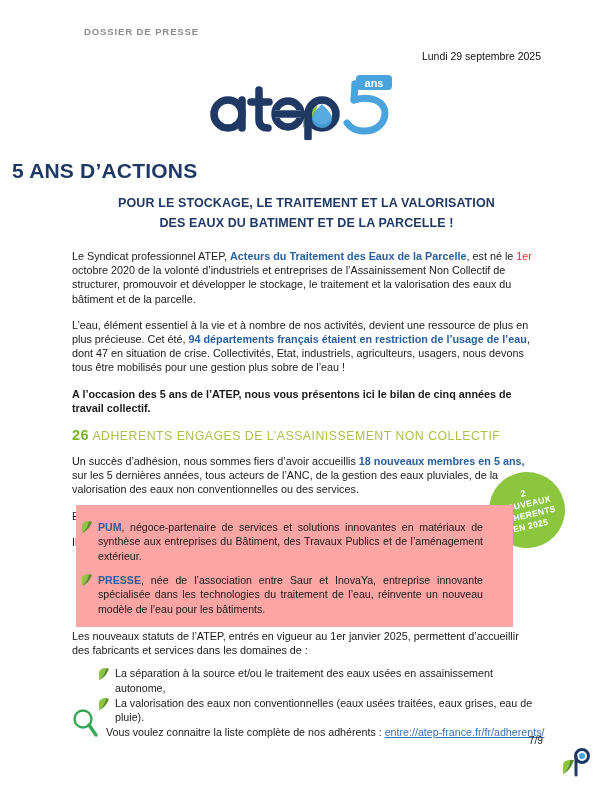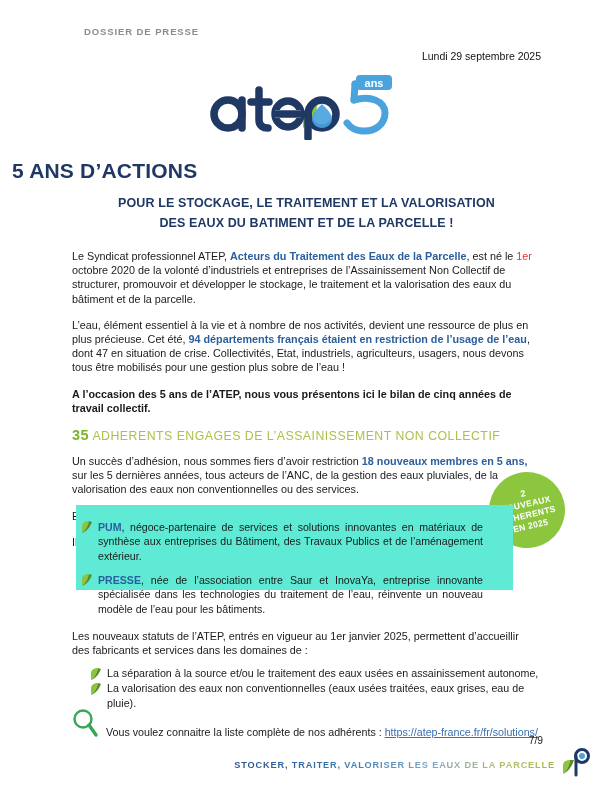--- a/index.html
+++ b/index.html
@@ -135,22 +135,22 @@
   .badge .b2 { font-size: 8.6px; }
   .badge .b3 { font-size: 8.6px; }
   .badge .b4 { font-size: 8.6px; }
 
   
   .greybox {
     position: absolute;
     left: 76px;
     top: 505px;
     width: 437px;
-    height: 85px;
-    background: #5eead4;
+    height: 122px;
+    background: #fca5a5;
   }
   .greybox .item {
     position: absolute;
     left: 22px;
     width: 385px;
     font-size: 10.6px;
     line-height: 14.4px;
     text-align: justify;
   }
   .greybox .item.one { top: 15px; }
@@ -170,21 +170,21 @@
     top: 629px;
     width: 475px;
   }
   .domains p.intro {
     margin: 0 12px 9px 0;
     font-size: 10.8px;
     line-height: 14.2px;
   }
   ul.leaflist {
     list-style: none;
-    margin: 0;
+    margin: 8px;
     padding: 0 0 0 35px;
   }
   ul.leaflist li {
     position: relative;
     font-size: 10.7px;
     line-height: 14.6px;
     margin: 0;
   }
   ul.leaflist li .leaf {
     left: -17px;
@@ -301,23 +301,23 @@
   <div class="title-sub2">DES EAUX DU BATIMENT ET DE LA PARCELLE !</div>
 
   <div class="body-col">
 
     <p class="para"><span>Le Syndicat professionnel ATEP, </span><span class="accent-blue">Acteurs du Traitement des Eaux de la Parcelle</span><span>, est né le </span><span class="accent-red">1er</span><span> octobre 2020 de la volonté d’industriels et entreprises de l’Assainissement Non Collectif de structurer, promouvoir et développer le stockage, le traitement et la valorisation des eaux du bâtiment et de la parcelle.</span></p>
 
     <p class="para"><span>L’eau, élément essentiel à la vie et à nombre de nos activités, devient une ressource de plus en plus précieuse. Cet été, </span><span class="accent-blue">94 départements français étaient en restriction de l’usage de l’eau</span><span>, dont 47 en situation de crise. Collectivités, Etat, industriels, agriculteurs, usagers, nous devons tous être mobilisés pour une gestion plus sobre de l’eau !</span></p>
 
     <p class="para strong-navy">A l’occasion des 5 ans de l’ATEP, nous vous présentons ici le bilan de cinq années de travail collectif.</p>
 
-    <h2 class="section"><span class="num">35</span><span> ADHERENTS ENGAGES DE L’ASSAINISSEMENT NON COLLECTIF</span></h2>
-
-    <p class="para"><span>Un succès d’adhésion, nous sommes fiers d’avoir restriction </span><span class="accent-blue">18 nouveaux membres en 5 ans,</span><span> sur les 5 dernières années, tous acteurs de l’ANC, de la gestion des eaux pluviales, de la valorisation des eaux non conventionnelles ou des services.</span></p>
+    <h2 class="section"><span class="num">26</span><span> ADHERENTS ENGAGES DE L’ASSAINISSEMENT NON COLLECTIF</span></h2>
+
+    <p class="para"><span>Un succès d’adhésion, nous sommes fiers d’avoir accueillis </span><span class="accent-blue">18 nouveaux membres en 5 ans,</span><span> sur les 5 dernières années, tous acteurs de l’ANC, de la gestion des eaux pluviales, de la valorisation des eaux non conventionnelles ou des services.</span></p>
 
     <p class="para">En 2025, 2 nouveaux membres nous ont rejoints.</p>
 
     <p class="para">Il s’agit des sociétés :</p>
   </div>
 
   <div class="badge">
     <div class="b1">2</div>
     <div class="b2">NOUVEAUX</div>
     <div class="b3">ADHERENTS</div>
@@ -371,27 +371,26 @@
     </ul>
   </div>
 
   <div class="searchline">
     <span class="mag">
       <svg width="28" height="30" viewBox="0 0 28 30" xmlns="http://www.w3.org/2000/svg">
         <circle cx="11" cy="11" r="8.5" fill="none" stroke="#34a853" stroke-width="2.4"></circle>
         <path d="M17 17 L24 27" stroke="#34a853" stroke-width="3.4" stroke-linecap="round"></path>
       </svg>
     </span>
-    <span class="searchtext"><span>Vous voulez connaitre la liste complète de nos adhérents : </span><a href="#">https://atep-france.fr/fr/solutions/</a></span>
+    <span class="searchtext"><span>Vous voulez connaitre la liste complète de nos adhérents : </span><a href="#">entre://atep-france.fr/fr/adherents/</a></span>
   </div>
 
   <div class="pageno">7/9</div>
 
   <div class="footer">
-    <div class="footer-text">STOCKER, TRAITER, VALORISER LES EAUX DE LA PARCELLE</div>
     <div class="footer-mark">
       <svg width="30" height="30" viewBox="0 0 30 30" xmlns="http://www.w3.org/2000/svg">
         <path d="M2 26 L2 17 C2 14 5 12 9 12 C8 17 7 22 2 26 Z" fill="#8cc63f"></path>
         <path d="M9 12 C8 17 7 22 2 26 C8 23 11 18 13 12 Z" fill="#5a8c2a"></path>
         <circle cx="21" cy="8" r="6.5" fill="none" stroke="#1f3864" stroke-width="3"></circle>
         <path d="M15 8 L15 27" stroke="#1f3864" stroke-width="3" stroke-linecap="round"></path>
         <circle cx="21" cy="8" r="3" fill="#4aa3dd"></circle>
       </svg>
     </div>
   </div>

